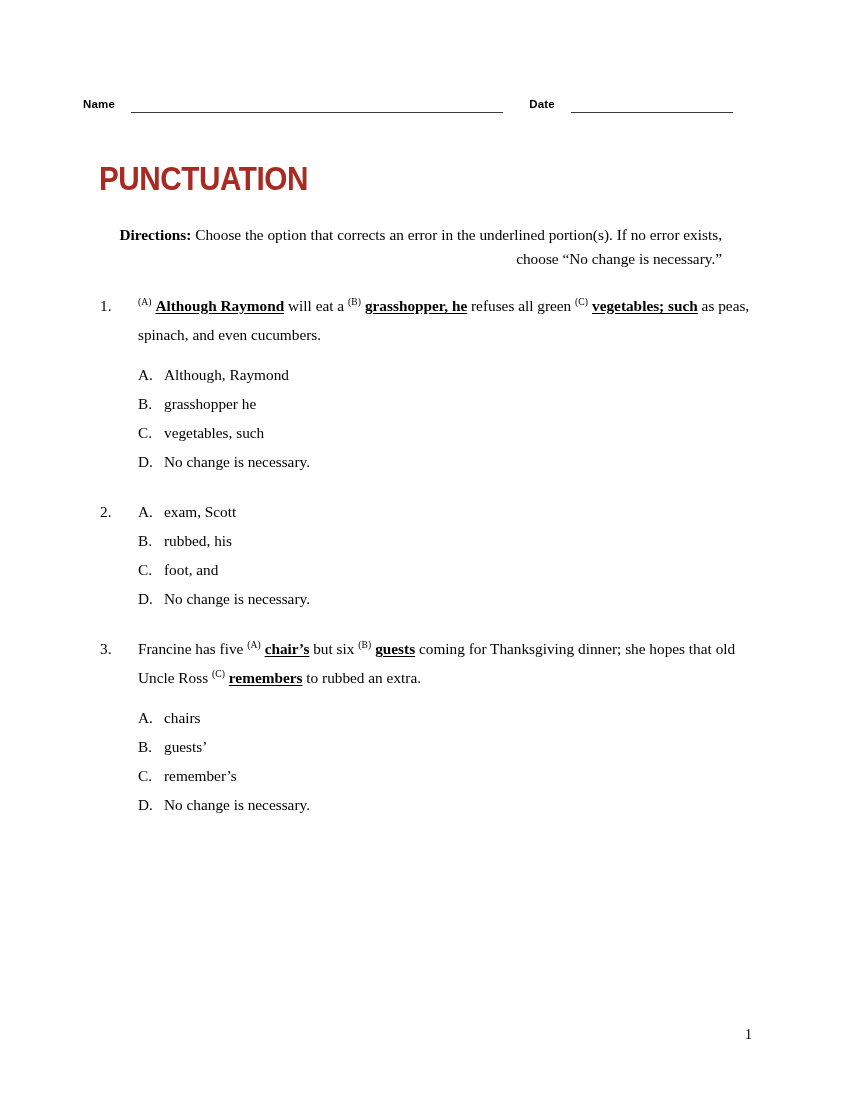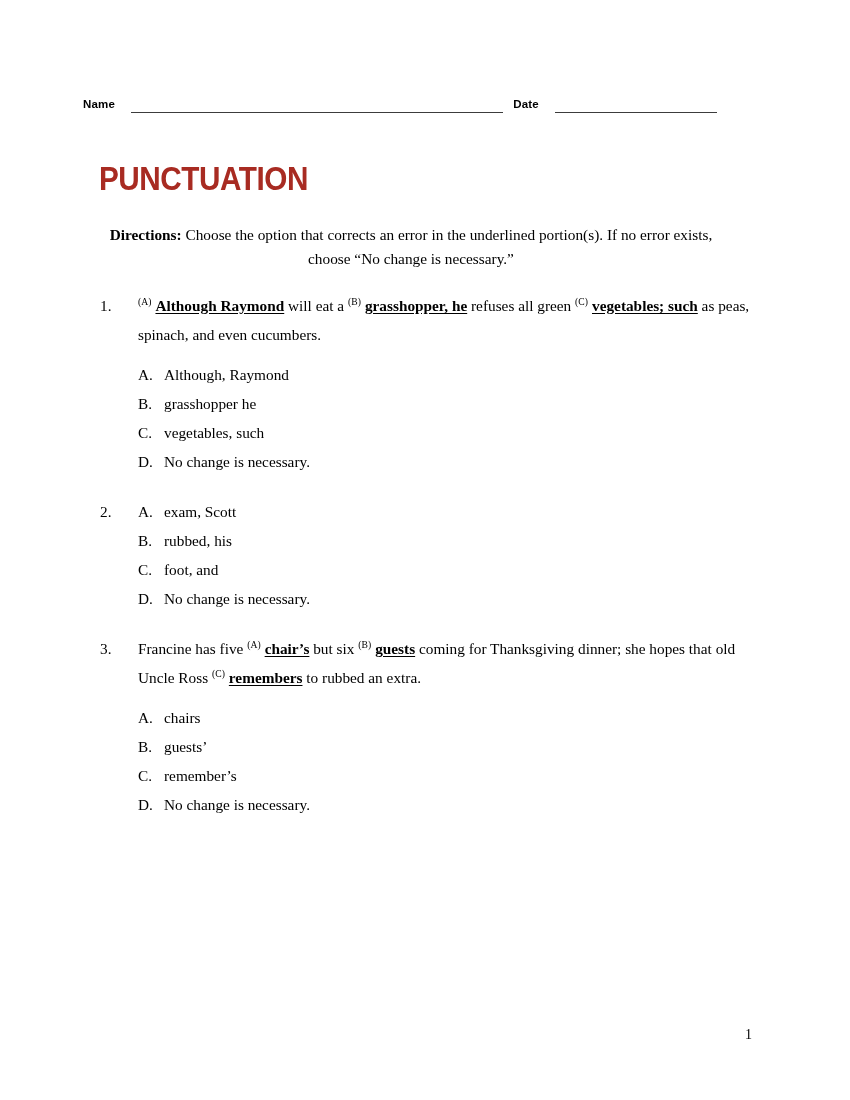--- a/index.html
+++ b/index.html
@@ -39,21 +39,21 @@
     letter-spacing: 0.2px;
     line-height: 1;
     padding-bottom: 3px;
     white-space: nowrap;
   }
   .rule {
     border-bottom: 1.3px solid #3c3c3c;
     height: 14px;
   }
   .name-rule { width: 372px; margin-left: 16px; }
-  .date-label { margin-left: 10px; }
+  .date-label { margin-left: 26px; }
   .date-rule { width: 162px; margin-left: 16px; }
 
   
   .title {
     position: absolute;
     left: 99px;
     top: 148px;
     color: #A82B22;
     font-family: "Liberation Sans Narrow", "Liberation Sans", "DejaVu Sans", sans-serif;
     font-weight: bold;
@@ -69,21 +69,21 @@
   .title::first-letter { font-size: 1em; }
 
   
   .directions {
     position: absolute;
     left: 100px;
     top: 223px;
     width: 622px;
     font-size: 15.3px;
     line-height: 24px;
-    text-align: center;
+    text-align: right;
   }
   .directions .lead {
     font-weight: bold;
   }
 
   
   .questions {
     position: absolute;
     left: 100px;
     top: 291px;

